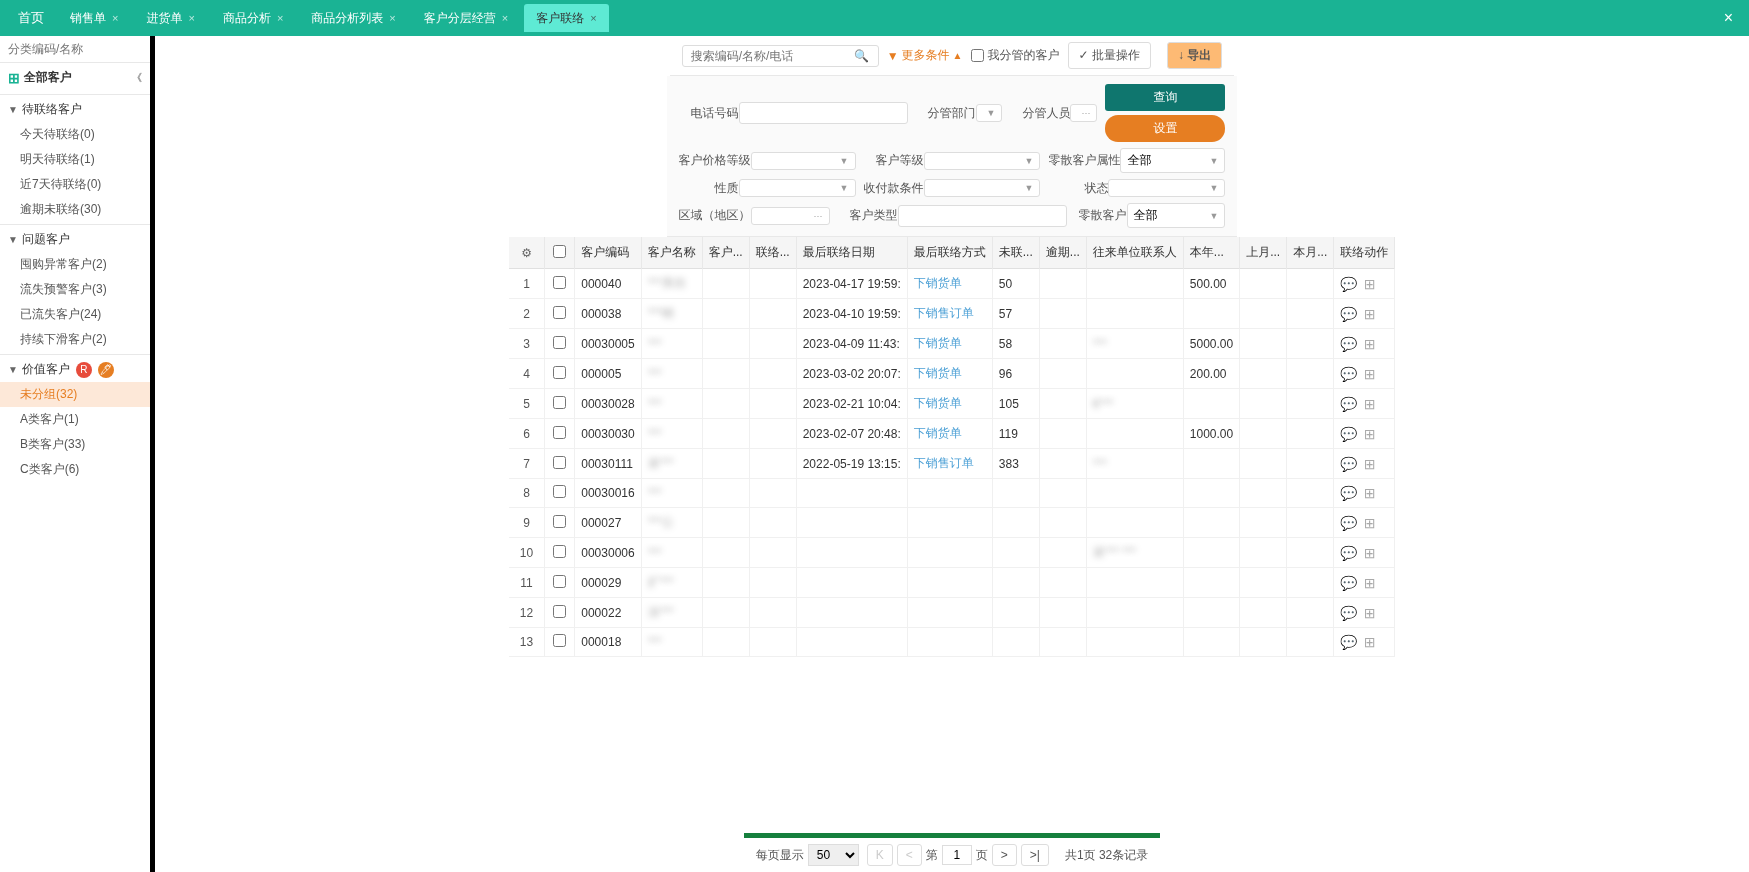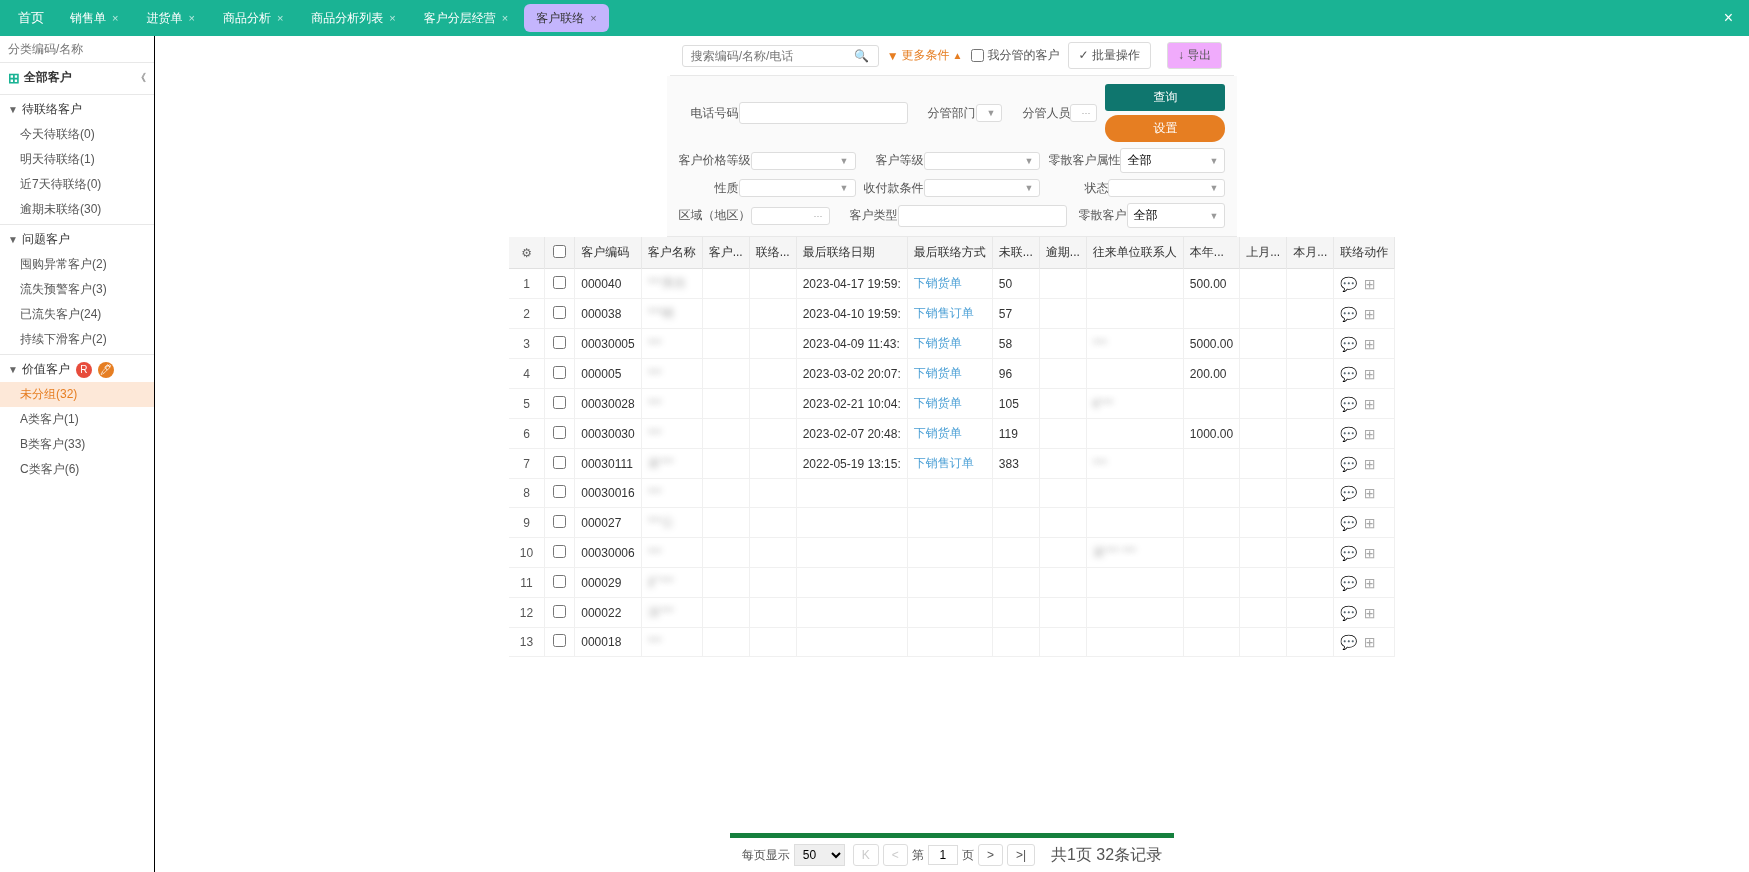--- a/index.html
+++ b/index.html
@@ -19,39 +19,39 @@
       align-items: center;
       padding: 0 12px;
       height: 28px;
       color: white;
       cursor: pointer;
       border-radius: 3px 3px 0 0;
       font-size: 13px;
       gap: 4px;
       white-space: nowrap;
     }
-    .nav-tab.active { background: #c4b5fd; color: #333; border-radius: 6px; }
+    .nav-tab.active { background: #5eead4; color: #333; }
     .nav-tab .close-x { font-size: 11px; opacity: 0.7; margin-left: 2px; }
     .nav-home { color: white; font-size: 13px; padding: 0 10px; cursor: pointer; }
     .top-nav-right { margin-left: auto; }
     .top-close { color: white; font-size: 16px; cursor: pointer; padding: 0 8px; }
 
     
     .main-layout {
       display: flex;
       height: calc(100vh - 36px);
       overflow: hidden;
     }
 
     
     .sidebar {
       width: 155px;
       min-width: 155px;
       background: white;
-      border-right: 1px solid #000000;
+      border-right: 5px solid #000000;
       overflow-y: auto;
       display: flex;
       flex-direction: column;
     }
     .sidebar-search {
       display: flex;
       align-items: center;
       padding: 6px 8px;
       border-bottom: 1px solid #e8e8e8;
       gap: 4px;
@@ -148,26 +148,27 @@
       border: 1px solid #ddd;
       background: white;
       padding: 4px 10px;
       border-radius: 3px;
       cursor: pointer;
       font-size: 12px;
       color: #555;
     }
     .btn-export {
       border: 1px solid #ddd;
-      background: #f0abfc;
+      background: #fdba74;
       padding: 4px 10px;
       border-radius: 3px;
       cursor: pointer;
       font-size: 12px;
       color: #555;
+      font-weight: bold;
     }
 
     
     .advanced-filter {
       background: #fafafa;
       border-bottom: 1px solid #e8e8e8;
       padding: 8px 12px;
     }
     .filter-row {
       display: flex;
@@ -315,21 +316,21 @@
     }
     .page-btn:disabled { color: #ccc; cursor: default; }
     .page-info { font-size: 12px; color: #555; }
     .page-input {
       border: 1px solid #ddd;
       width: 30px;
       text-align: center;
       padding: 2px;
       font-size: 12px;
     }
-    .total-info { font-size: 16px; color: #555; margin-left: 8px; }
+    .total-info { font-size: 12px; color: #555; margin-left: 8px; }
 
     
     .table-wrapper::-webkit-scrollbar { height: 6px; width: 6px; }
     .table-wrapper::-webkit-scrollbar-track { background: #f1f1f1; }
     .table-wrapper::-webkit-scrollbar-thumb { background: #ccc; border-radius: 3px; }
   </style>
 </head>
 <body>
 
 <div class="top-nav">

